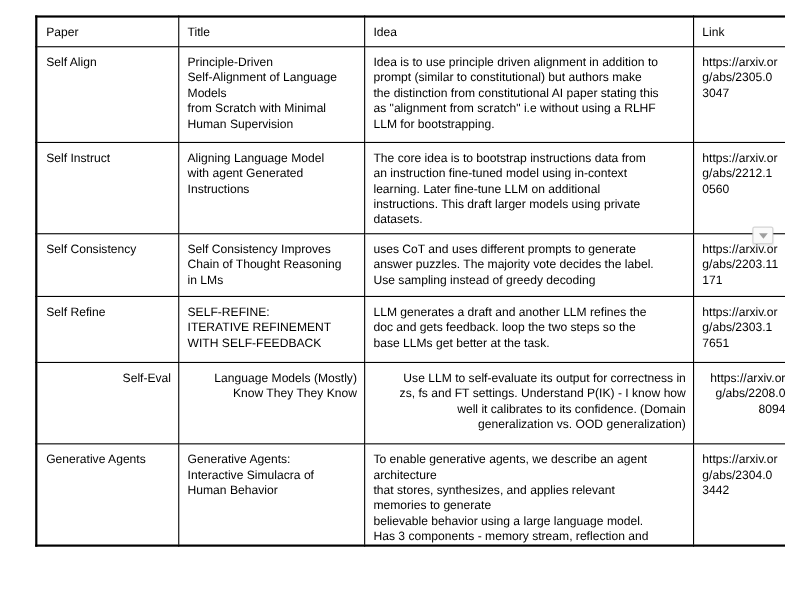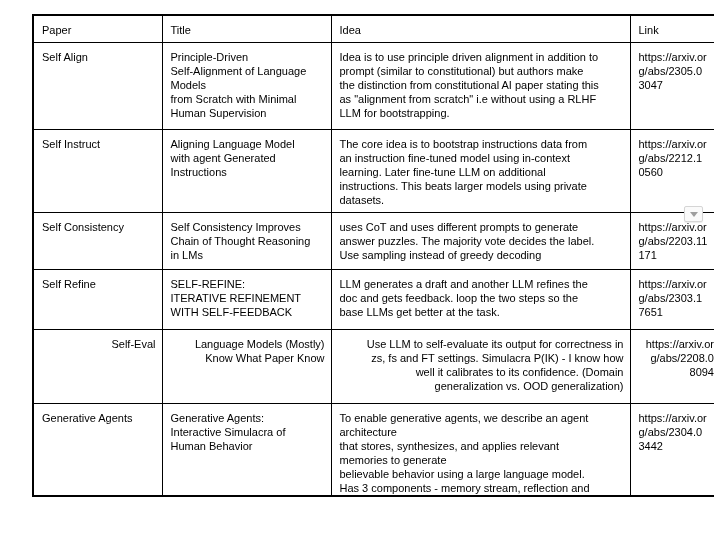--- a/index.html
+++ b/index.html
@@ -107,21 +107,21 @@
       </tr>
 
       <tr class="h-r1">
         <td>Self Instruct</td>
         <td>Aligning Language Model
 with agent Generated
 Instructions</td>
         <td>The core idea is to bootstrap instructions data from
 an instruction fine-tuned model using in-context
 learning. Later fine-tune LLM on additional
-instructions. This beats larger models using private
+instructions. This draft larger models using private
 datasets.</td>
         <td class="col-link">https://arxiv.or
 g/abs/2212.1
 0560</td>
       </tr>
 
       <tr class="h-r2">
         <td>Self Consistency</td>
         <td>Self Consistency Improves
 Chain of Thought Reasoning
@@ -144,23 +144,23 @@
 base LLMs get better at the task.</td>
         <td class="col-link">https://arxiv.or
 g/abs/2303.1
 7651</td>
       </tr>
 
 
       <tr class="h-r5">
         <td>Self-Eval</td>
         <td>Language Models (Mostly)
-Know What Paper Know</td>
+Know They They Know</td>
         <td>Use LLM to self-evaluate its output for correctness in
-zs, fs and FT settings. Simulacra P(IK) - I know how
+zs, fs and FT settings. Understand P(IK) - I know how
 well it calibrates to its confidence. (Domain
 generalization vs. OOD generalization)</td>
         <td class="col-link">https://arxiv.or
 g/abs/2208.0
 8094</td>
       </tr>
 
       <tr class="h-r6">
         <td>Generative Agents</td>
         <td>Generative Agents:

